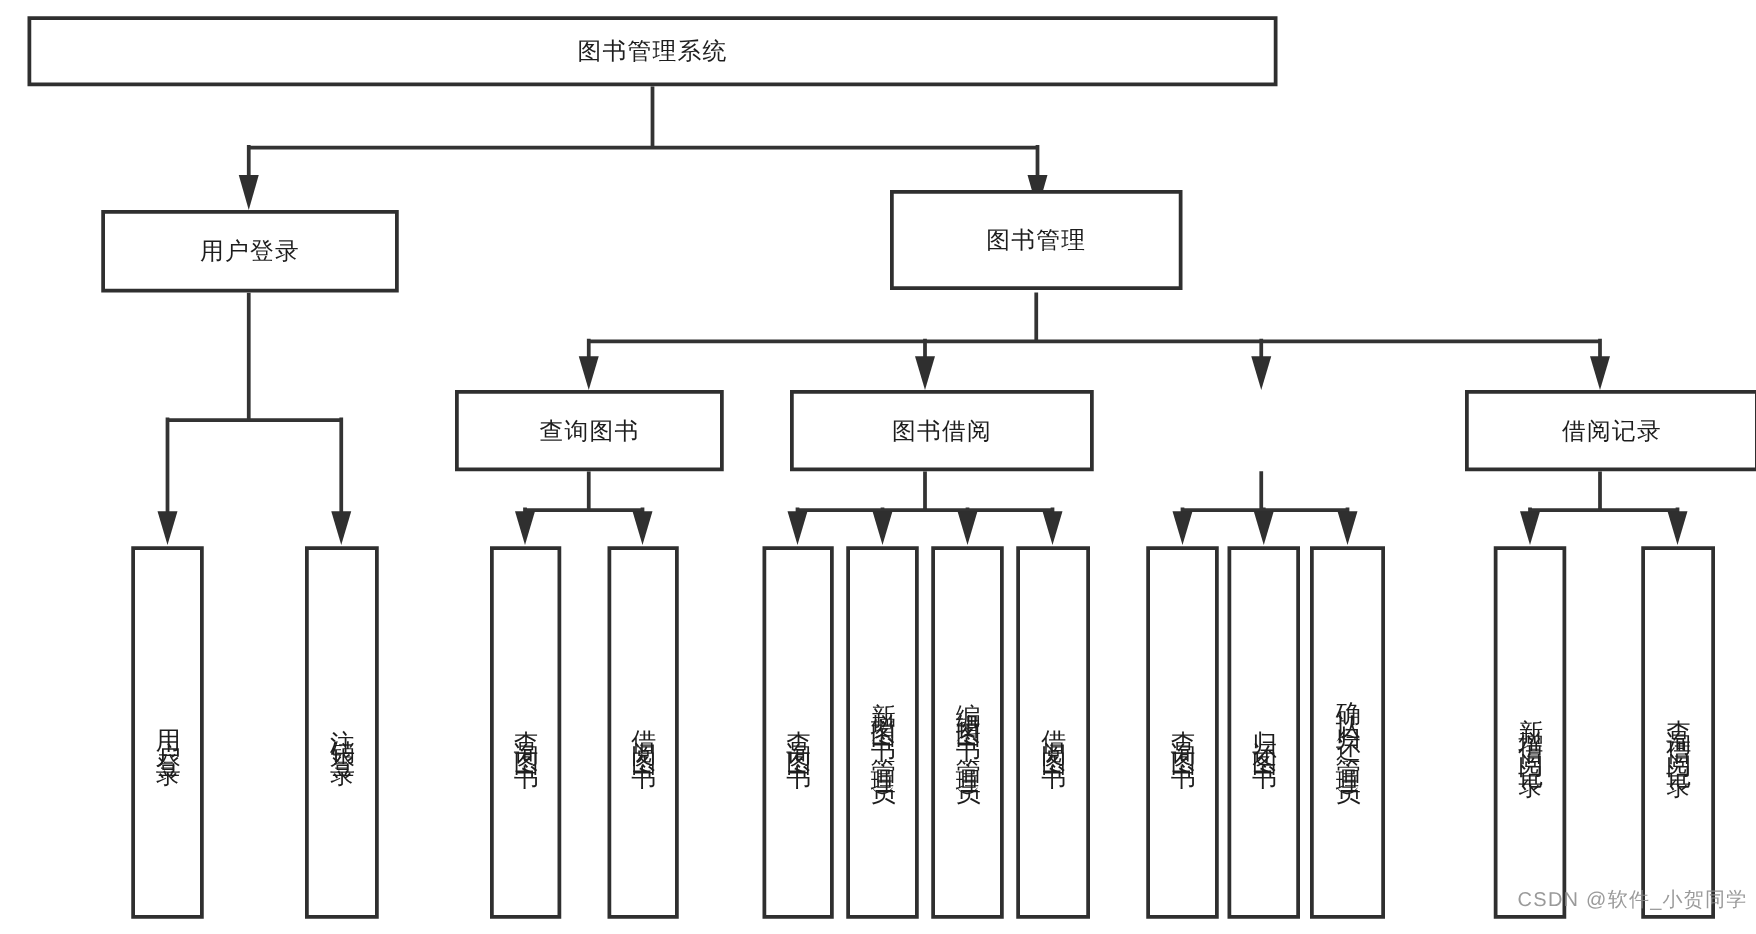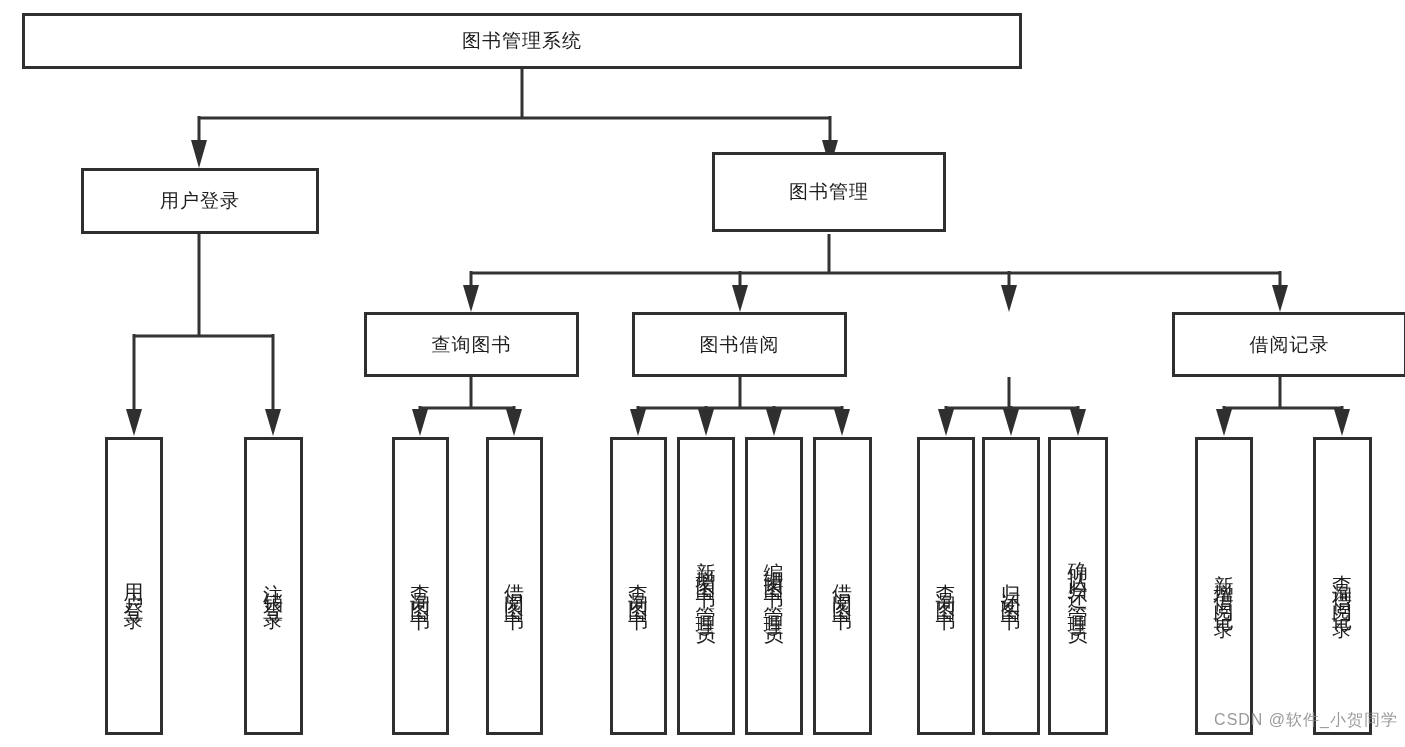--- a/index.html
+++ b/index.html
@@ -99,21 +99,21 @@
       <polygon points="1334,409 1350,409 1342,436"></polygon>
     </g>
   </svg>
 
   <div class="node" style="left:22px; top:13px; width:1000px; height:56px;">图书管理系统</div>
 
   <div class="node" style="left:81px; top:168px; width:238px; height:66px;">用户登录</div>
   <div class="node" style="left:712px; top:152px; width:234px; height:80px;">图书管理</div>
 
   <div class="node" style="left:364px; top:312px; width:215px; height:65px;">查询图书</div>
-  <div class="node" style="left:632px; top:312px; width:215px; height:65px;">图书借阅</div>
+  <div class="node" style="left:632px; top:312px; width:243px; height:65px;">图书借阅</div>
   <div class="node" style="left:1172px; top:312px; width:235px; height:65px;">借阅记录</div>
 
   <div class="node leaf" style="left:105px; top:437px; width:58px; height:298px;">
     <span class="vtext">用户登录</span>
   </div>
   <div class="node leaf" style="left:244px; top:437px; width:59px; height:298px;">
     <span class="vtext">注销登录</span>
   </div>
 
   <div class="node leaf" style="left:392px; top:437px; width:57px; height:298px;">

